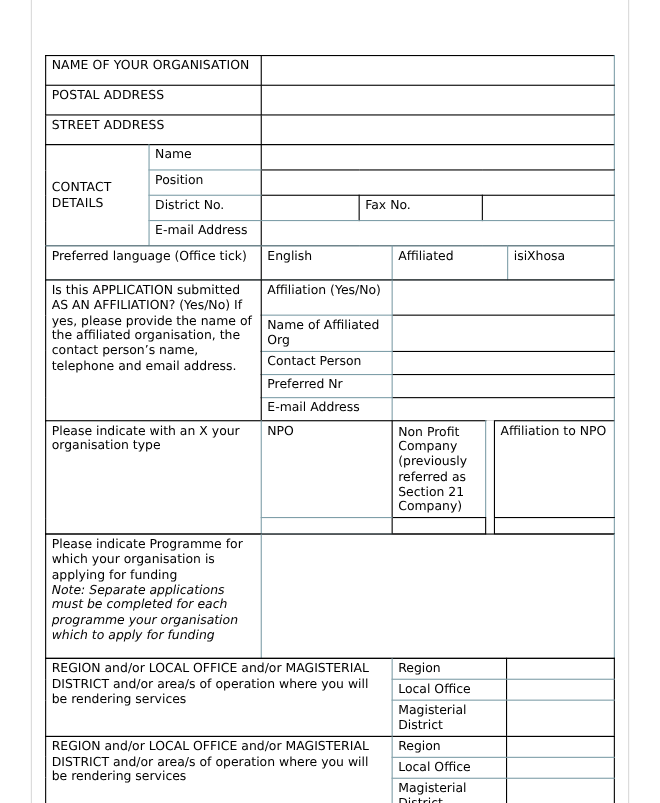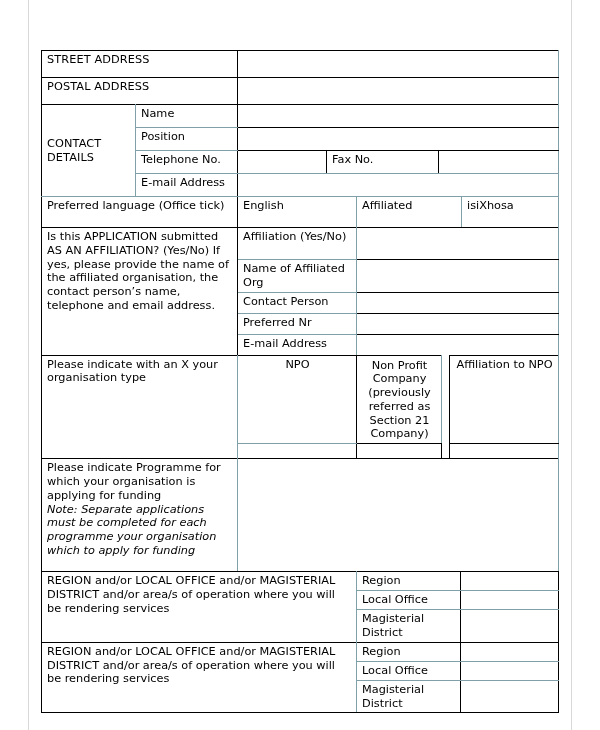--- a/index.html
+++ b/index.html
@@ -34,21 +34,21 @@
   .teal-l{border-left-color:#7f9fa9 !important;margin-top:39px;}
   .teal-r{border-right-color:#7f9fa9 !important;}
   .teal-t{border-top-color:#7f9fa9 !important;}
   .teal-b{border-bottom-color:#7f9fa9 !important;}
   .nob-t{border-top:none !important;}
   .nob-b{border-bottom:none !important;}
   .nob-r{border-right:none !important;}
 
   .caps{font-size:11.4px;letter-spacing:0.1px;}
   .mid{vertical-align:middle;}
-  .ctr{text-align:center;}
+  .ctr{}
   .small{font-size:10.2px;line-height:1.18;}
   .ital{font-style:italic;}
   .clip{overflow:hidden;}
   .blk{display:block;}
 </style>
 </head>
 <body>
 
 <div class="page">
 
@@ -56,26 +56,30 @@
   <div class="margin-rule right"></div>
 
   <div class="form">
 
     <table class="frm">
       <colgroup>
           <col style="width:196px">
           <col style="width:321px">
         </colgroup>
       <tbody>
+          <tr>
+        <td class="caps mid" style="height:22px">NAME OF YOUR ORGANISATION</td>
+        <td class="teal-r"></td>
+      </tr>
+      <tr>
+        <td class="caps mid" style="height:22px">POSTAL ADDRESS</td>
+        <td class="teal-r"></td>
+      </tr>
       <tr>
         <td class="caps mid" style="height:22px">STREET ADDRESS</td>
-        <td class="teal-r"></td>
-      </tr>
-      <tr>
-        <td class="caps mid" style="height:22px">POSTAL ADDRESS</td>
         <td class="teal-r"></td>
       </tr>
     </tbody>
       </table>
 
     <table class="frm" style="margin-top:-1px">
       <colgroup>
         <col style="width:94px">
           <col style="width:102px">
         <col style="width:89px">
@@ -89,21 +93,21 @@
           <span class="blk">DETAILS</span>
         </td>
         <td class="mid teal-b teal-l" style="height:18px">Name</td>
         <td colspan="3" class="teal-r"></td>
       </tr>
       <tr>
         <td class="mid teal-t teal-b teal-l" style="height:18px">Position</td>
         <td colspan="3" class="teal-r"></td>
       </tr>
       <tr>
-        <td class="mid teal-t teal-b teal-l" style="height:18px">Telephone No.</td>
+        <td class="mid teal-t teal-b teal-l" style="height:18px">District No.</td>
         <td class="mid teal-b"></td>
         <td class="mid teal-b teal-l">Fax No.</td>
         <td class="mid teal-b teal-l teal-r"></td>
       </tr>
       <tr>
         <td class="mid teal-t teal-l" style="height:18px">E-mail Address</td>
         <td colspan="3" class="teal-r"></td>
       </tr>
     </tbody>
       </table>

